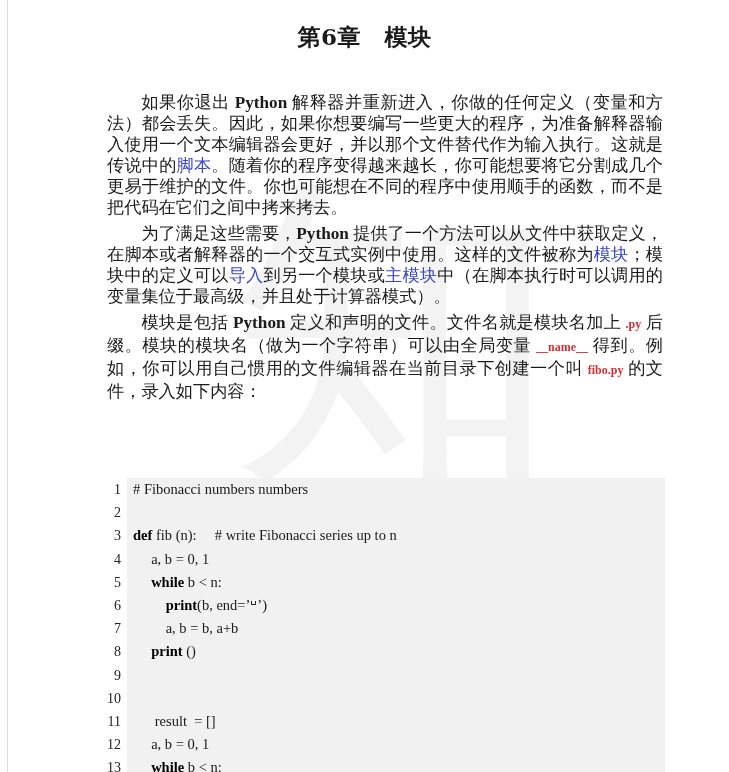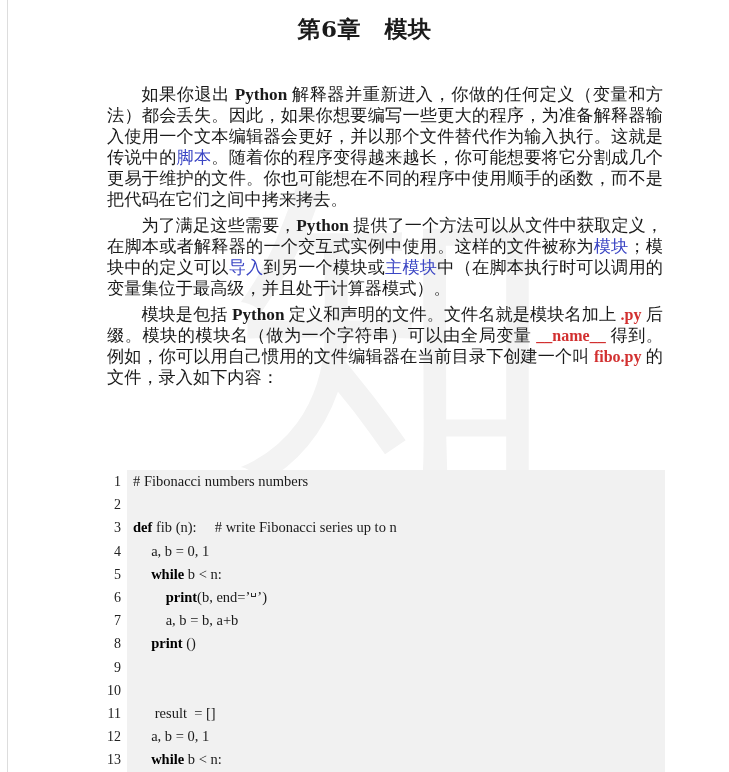--- a/index.html
+++ b/index.html
@@ -39,21 +39,21 @@
     font-family: "Liberation Sans", sans-serif;
     text-align: center;
     user-select: none;
     pointer-events: none;
     z-index: 0;
     overflow: hidden;
   }
 
   .page {
     position: absolute;
-    left: 0; top: 0;
+    left: 0; top: 8px;
     width: 729px; height: 558px;
     z-index: 2;
   }
 
   .chapter-title {
     position: absolute;
     left: 0;
     top: 14px;
     width: 729px;
     text-align: center;
@@ -81,21 +81,21 @@
   }
   .para + .para { margin-top: 5px; }
 
   .lnk {
     color: #3b46c4;
   }
   .code-inline {
     color: #d23030;
     font-family: "Liberation Serif", serif;
     font-weight: bold;
-    font-size: 16px;
+    font-size: 12px;
   }
   .en {
     font-family: "Liberation Serif", serif;
     font-weight: bold;
   }
 
   
   .code-listing {
     position: absolute;
     left: 99px;

